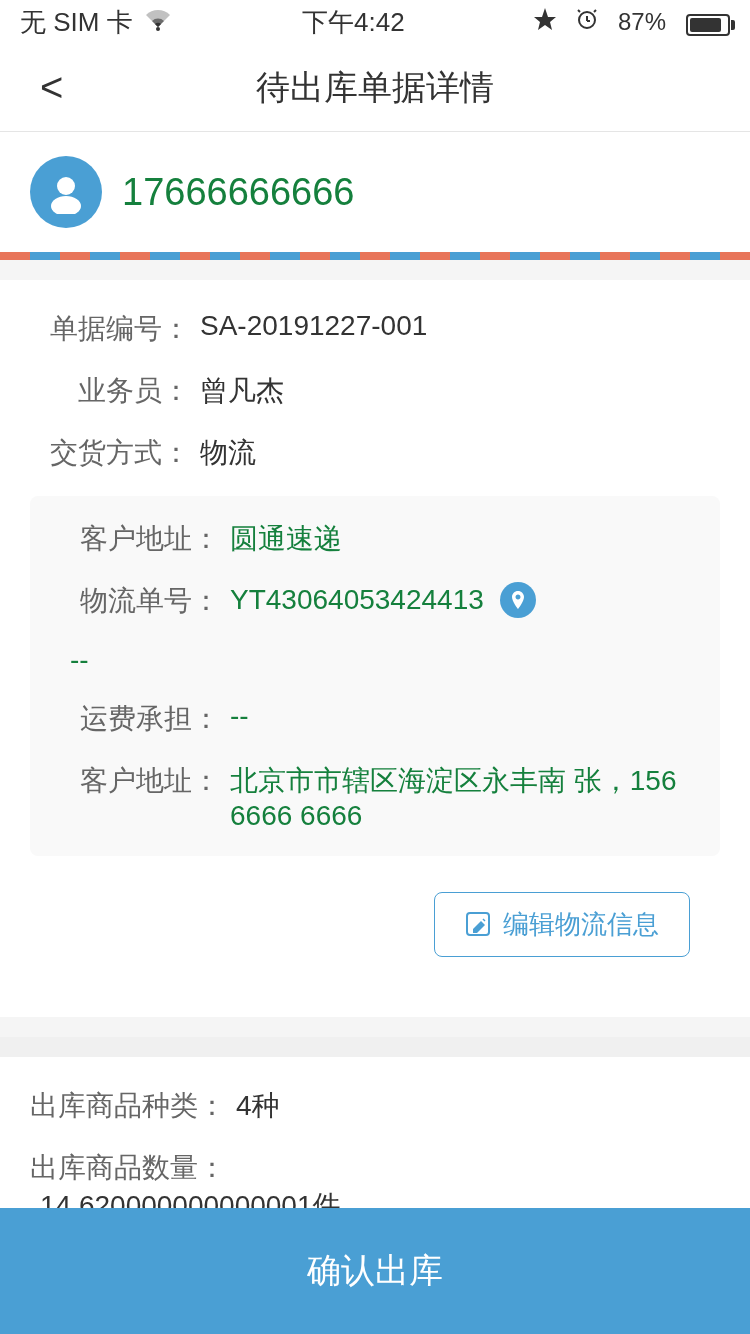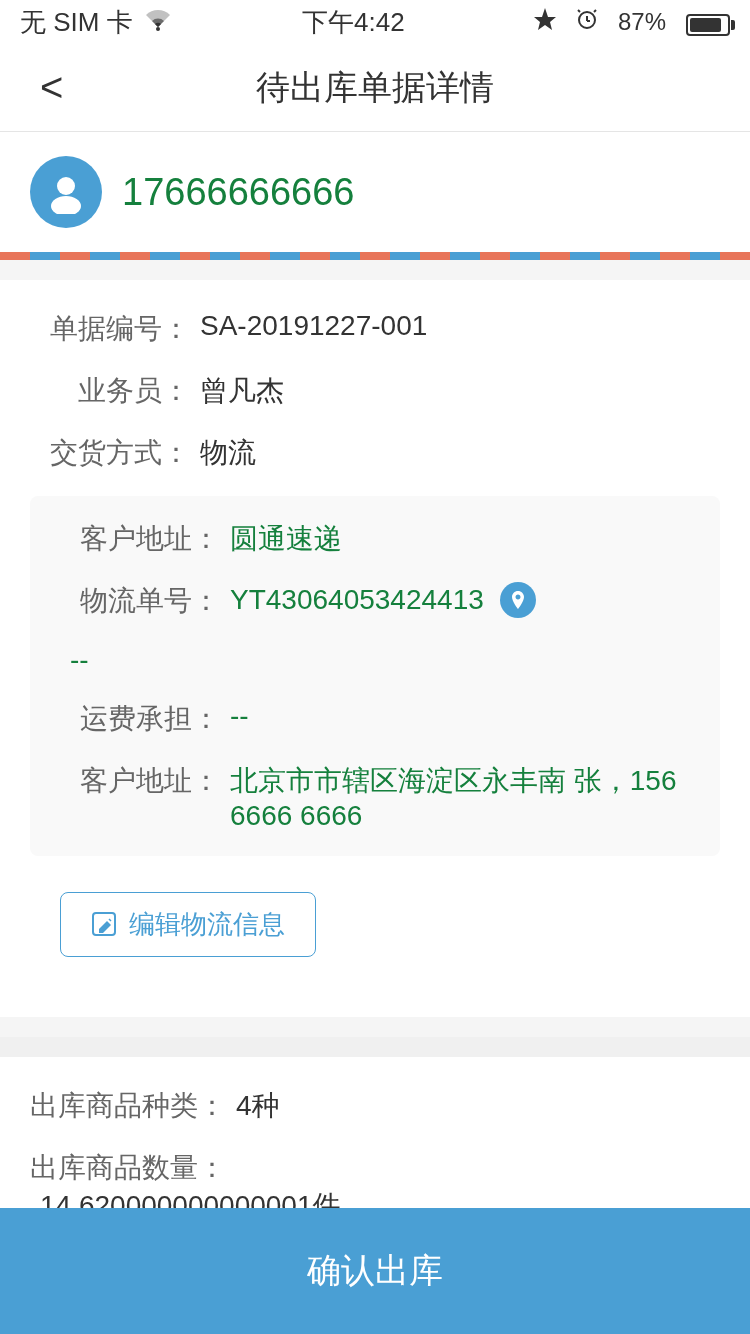--- a/index.html
+++ b/index.html
@@ -196,21 +196,21 @@
     }
     .location-icon svg {
       width: 22px;
       height: 22px;
       fill: white;
     }
 
     
     .edit-btn {
       display: flex;
-      justify-content: flex-start;
+      justify-content: flex-end;
       padding: 16px 30px 30px;
       background: #fff;
     }
     .btn-outline {
       border: 1px solid #4a9fd4;
       border-radius: 8px;
       padding: 14px 30px;
       color: #4a9fd4;
       font-size: 26px;
       display: flex;

